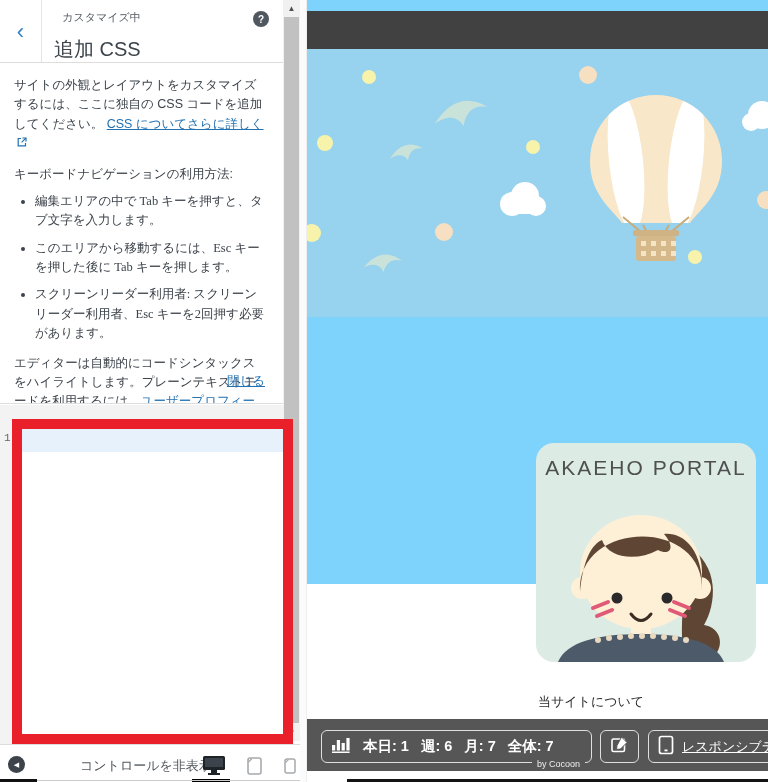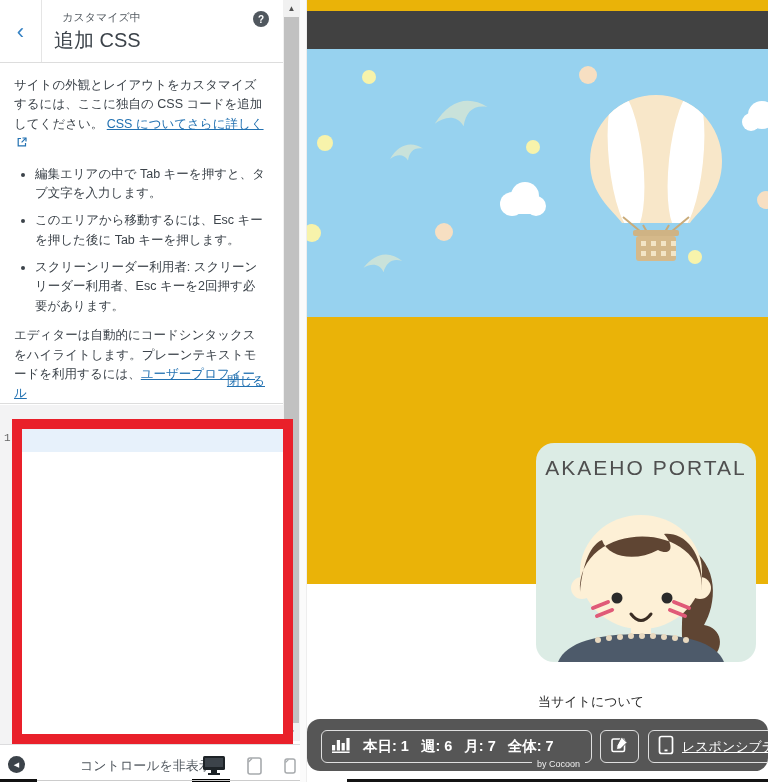--- a/index.html
+++ b/index.html
@@ -7,28 +7,28 @@
   .app { position:relative; width:768px; height:782px; background:#fff; overflow:hidden; }
 
   
   .panel { position:absolute; left:0; top:0; width:300px; height:782px; background:#fff; }
 
   .panel-header { position:absolute; left:0; top:0; width:283px; height:63px; background:#fff; border-bottom:1px solid #ddd; }
   .back-btn { position:absolute; left:0; top:0; width:42px; height:62px; border-right:1px solid #e5e5e5; cursor:pointer; display:flex; align-items:center; justify-content:center; }
   .back-chevron { color:#3582c4; font-size:22px; line-height:1; margin-top:2px; }
   .header-text { position:absolute; left:54px; top:10px; }
   .breadcrumb { font-size:11px; color:#50575e;text-align:right; }
-  .panel-title { font-size:20px; color:#3c434a; margin-top:2px; font-weight:400; }
+  .panel-title { font-size:20px; color:#3c434a; margin-top:11px; font-weight:400; }
   .help-btn { position:absolute; right:14px; top:11px; width:16px; height:16px; border-radius:50%; background:#50575e; color:#fff; font-size:10px; font-weight:bold; display:flex; align-items:center; justify-content:center; cursor:pointer; }
 
   .notice { position:absolute; left:0; top:64px; width:283px; height:340px; background:#fff; border-bottom:1px solid #ddd; padding:12px 16px 0 14px; font-size:12.5px; line-height:1.55; color:#3c434a; overflow:hidden; }
   .notice p { margin-bottom:10px; }
   .notice a { color:#2271b1; text-decoration:underline; cursor:pointer; }
   .kbd-heading { margin-bottom:6px; }
-  .notice ul { margin:8px 0 10px 0; padding-left:21px; }
+  .notice ul { margin:8px 0 10px 0; padding-left:21px;font-family:Liberation Serif, serif; }
   .notice li { margin-bottom:8px; }
   .ext-icon { display:inline-block; vertical-align:-1px; margin-left:2px; color:#2271b1; }
   .close-link { position:absolute; right:18px; bottom:12px; font-size:12.5px; }
 
   .editor-section { position:absolute; left:0; top:405px; width:283px; height:339px; background:#f3f3f4; }
   .gutter-num { position:absolute; left:4px; top:27px; font-size:11px; color:#666; font-family:"Liberation Mono","DejaVu Sans Mono",monospace; }
   .code-editor { position:absolute; left:22px; top:24px; width:261px; height:310px; background:#fff; }
   .active-line { position:absolute; left:0; top:0; width:100%; height:23px; background:#e7f1fb; }
 
   .red-annotation { position:absolute; left:12px; top:419px; width:281px; height:325px; border:10px solid #e9202a; pointer-events:none; z-index:5; }
@@ -44,31 +44,31 @@
   .collapse-label { position:absolute; left:33px; top:12px; font-size:13px; color:#50575e; cursor:pointer;margin-left:47px; }
   .device-btn { position:absolute; top:10px; cursor:pointer; }
   .device-monitor { left:202px; }
   .device-tablet { left:247px; top:12px; }
   .device-phone { left:284px; top:13px; }
   .active-underline { position:absolute; left:192px; top:34px; width:38px; height:4px; background:#000; }
   .footer-hairline { position:absolute; left:0; top:35px; width:300px; height:1px; background:#cccccc; }
   .footer-black-seg { position:absolute; left:0; top:34px; width:37px; height:4px; background:#111; }
 
   
-  .preview { position:absolute; left:300px; top:0; width:468px; height:584px; background:#eab308; }
+  .preview { position:absolute; left:300px; top:0; width:468px; height:584px; background:#7dd3fc; }
   .preview-gutter { position:absolute; left:0; top:0; width:7px; height:782px; background:#fbfbfb; border-right:1px solid #eee; }
   .admin-topbar { position:absolute; left:7px; top:11px; width:461px; height:38px; background:#414141; }
   .site-header { position:absolute; left:7px; top:49px; width:461px; height:268px; background:#97d2ef; overflow:hidden; }
 
   .about-card { position:absolute; left:236px; top:443px; width:220px; height:219px; background:#dcece5; border-radius:18px; overflow:hidden; cursor:pointer; }
   .card-title { text-align:center; margin-top:13px; font-size:21px; letter-spacing:2px; color:#4f4f4f; }
   .avatar-svg { position:absolute; left:0; bottom:0; }
   .card-caption { position:absolute; left:238px; top:693px; font-size:13px; color:#2b2b2b; }
 
-  .site-footer { position:absolute; left:7px; top:719px; width:461px; height:52px; background:#565656;border-radius:13px; }
+  .site-footer { position:absolute; left:7px; top:719px; width:461px; height:52px; background:#565656; }
   .stats-box { position:absolute; left:14px; top:11px; width:271px; height:33px; border:1px solid #dfdfdf; border-radius:6px; display:flex; align-items:center; padding:0 10px; gap:12px; cursor:pointer; }
   .stat-item { color:#fff; font-size:14.5px; font-weight:bold; white-space:nowrap; }
   .by-label { position:absolute; right:6px; bottom:-7px; background:#565656; padding:0 5px; font-size:9px; color:#f0f0f0; font-weight:normal; }
   .edit-btn { position:absolute; left:293px; top:11px; width:39px; height:33px; border:1px solid #dfdfdf; border-radius:6px; display:flex; align-items:center; justify-content:center; cursor:pointer; }
   .resp-btn { position:absolute; left:341px; top:11px; width:152px; height:33px; border:1px solid #dfdfdf; border-radius:6px; display:flex; align-items:center; padding:0 9px; gap:8px; cursor:pointer; }
   .resp-label { color:#fff; font-size:13px; text-decoration:underline; white-space:nowrap; }
   .bottom-strip { position:absolute; left:47px; top:779px; width:421px; height:3px; background:#141414; }
 </style>
 </head>
 <body>
@@ -87,20 +87,21 @@
       </div>
       <div class="help-btn">?</div>
     </div>
 
     <div class="notice">
       <p><span>サイトの外観とレイアウトをカスタマイズするには、ここに独自の CSS コードを追加してください。 </span><a>CSS についてさらに詳しく</a><span class="ext-icon"><svg width="12" height="12" viewBox="0 0 12 12">
               <path d="M5 2.5H2.2v7.3h7.3V7" fill="none" stroke="currentColor" stroke-width="1.2"></path>
               <path d="M6.5 2H10v3.5" fill="none" stroke="currentColor" stroke-width="1.2"></path>
               <path d="M9.8 2.2L5.6 6.4" fill="none" stroke="currentColor" stroke-width="1.2"></path>
             </svg></span></p>
+      <div class="kbd-heading">キーボードナビゲーションの利用方法:</div>
       <ul>
         <li>編集エリアの中で Tab キーを押すと、タブ文字を入力します。</li>
         <li>このエリアから移動するには、Esc キーを押した後に Tab キーを押します。</li>
         <li>スクリーンリーダー利用者: スクリーンリーダー利用者、Esc キーを2回押す必要があります。</li>
       </ul>
       <p><span>エディターは自動的にコードシンタックスをハイライトします。プレーンテキストモードを利用するには、</span><a>ユーザープロフィール</a></p>
       <a class="close-link">閉じる</a>
     </div>
 
     <div class="editor-section">

